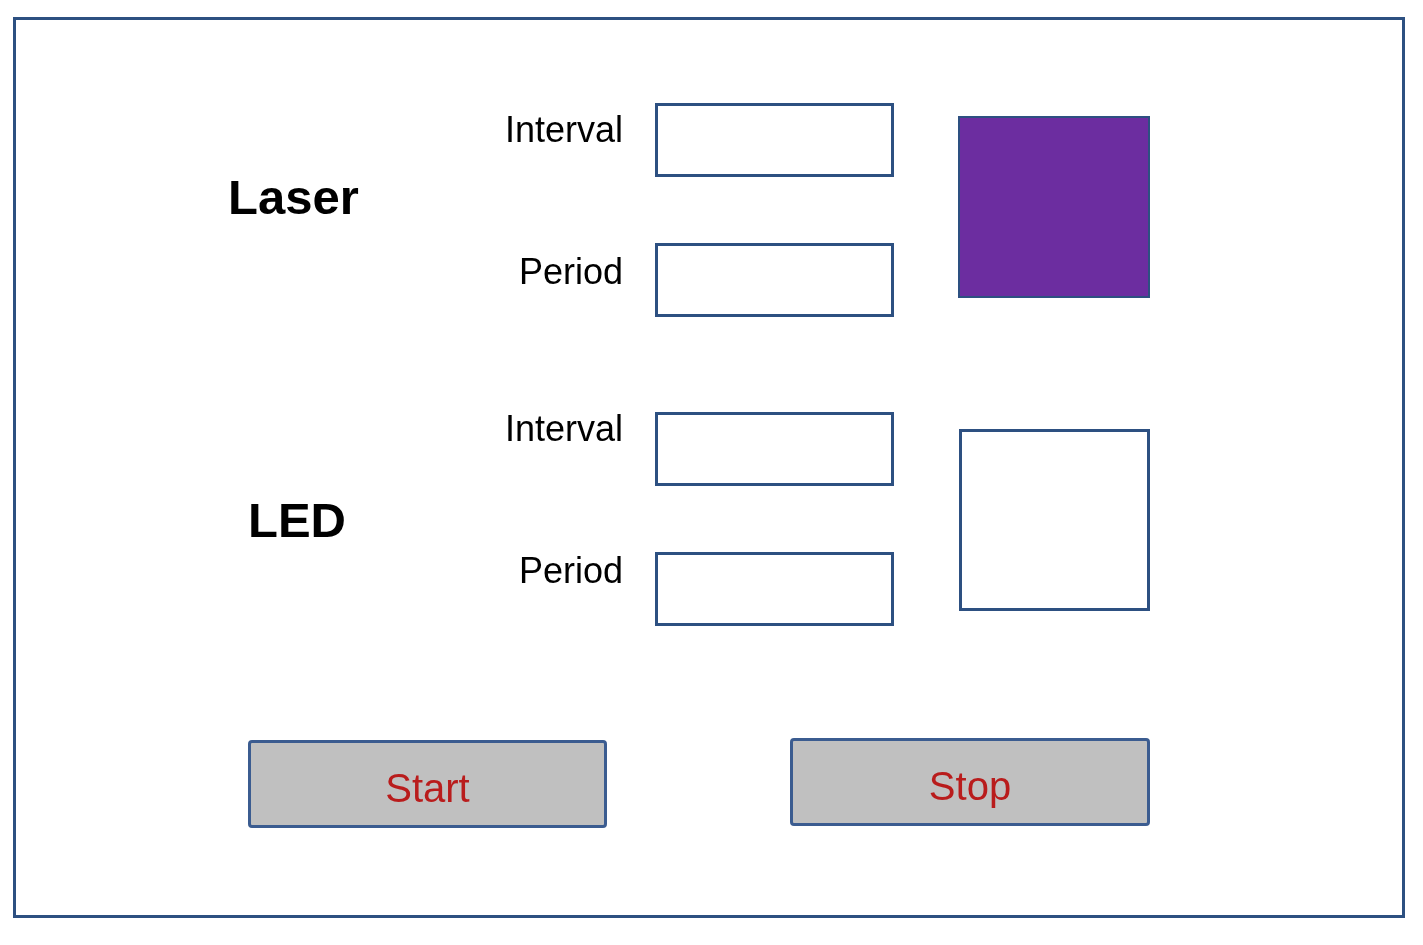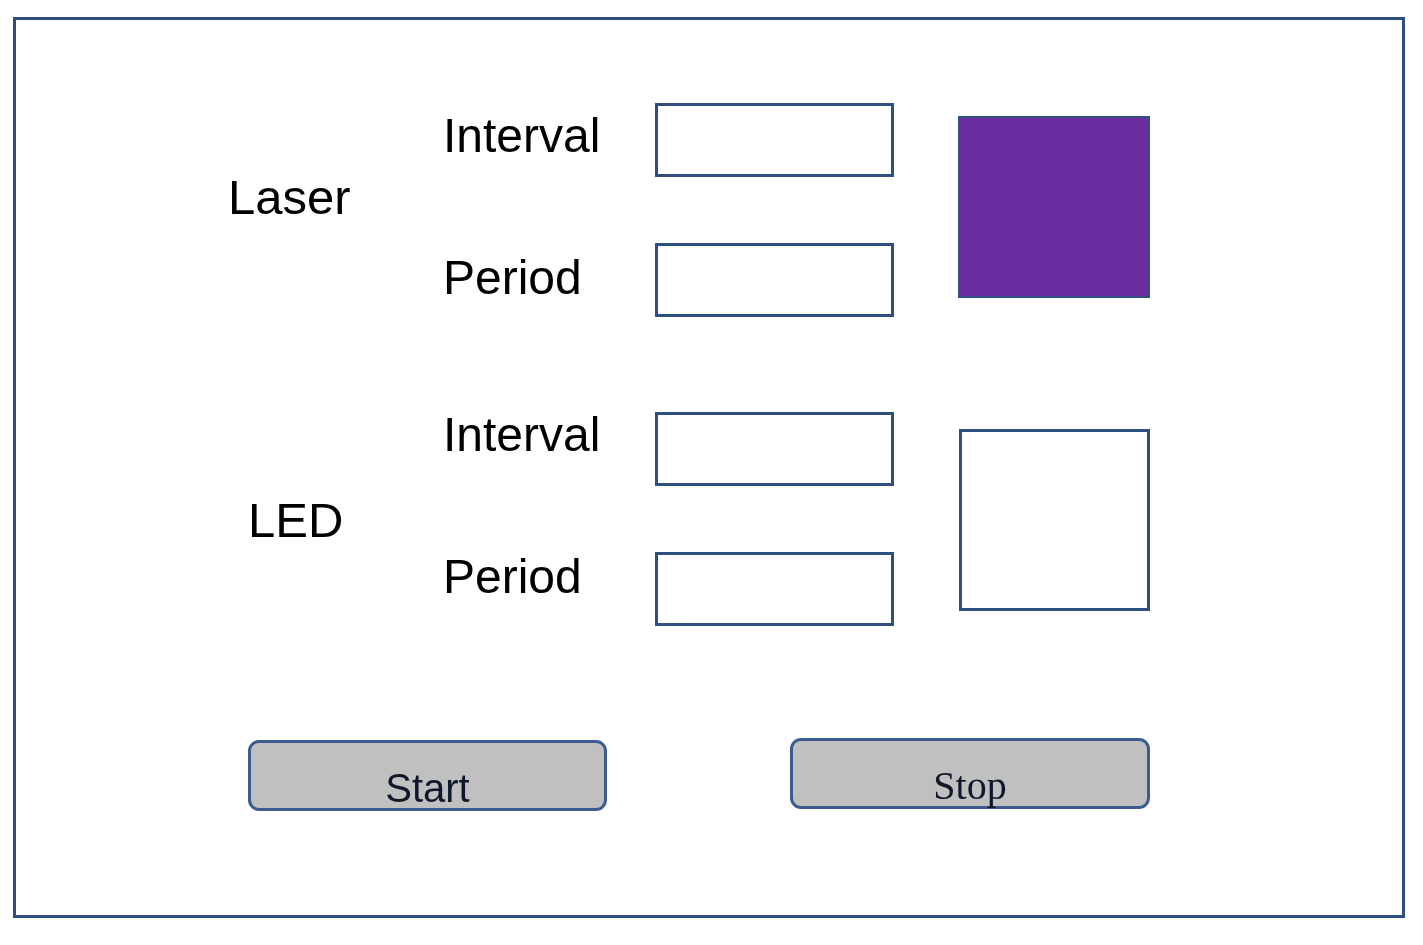--- a/index.html
+++ b/index.html
@@ -25,33 +25,33 @@
     background: #ffffff;
   }
 
   
   .group-title {
     position: absolute;
     font-size: 49px;
     line-height: 1;
     color: #000000;
     white-space: nowrap;
-    font-weight: 400;
+    font-weight: 700;
   }
   #laser-title  { left: 212px; top: 153px; }
   #led-title    { left: 232px; top: 476px; }
 
   
   .field-label {
     position: absolute;
-    font-size: 48px;
+    font-size: 36px;
     line-height: 1;
     color: #000000;
     white-space: nowrap;
-    text-align: left;
+    text-align: right;
     width: 180px;
   }
   #laser-interval-label { left: 427px; top: 92px; }
   #laser-period-label   { left: 427px; top: 234px; }
   #led-interval-label   { left: 427px; top: 391px; }
   #led-period-label     { left: 427px; top: 533px; }
 
   
   .text-input {
     position: absolute;
@@ -89,42 +89,41 @@
     top: 409px;
     width: 191px;
     height: 182px;
     border: 3px solid #2d5081;
   }
 
   
   .action-button {
     position: absolute;
     box-sizing: border-box;
-    height: 71px;
+    height: 88px;
     border: 3px solid #3b5c90;
     background: #c0c0c0;
     font-family: "Liberation Sans", sans-serif;
     font-size: 40px;
-    color: #0f172a;
+    color: #b91c1c;
     text-align: center;
     line-height: 90px;
     padding: 0;
-    border-radius: 11px;
+    border-radius: 4px;
     cursor: pointer;
   }
   #start-button {
     left: 232px;
     top: 720px;
     width: 359px;
   }
   #stop-button {
     left: 774px;
     top: 718px;
     width: 360px;
-    font-family: Liberation Serif, serif;
   }
 </style>
 </head>
 <body>
 
 <div id="app-frame">
 
   <div id="laser-title" class="group-title">Laser</div>
 
   <div id="laser-interval-label" class="field-label">Interval</div>

